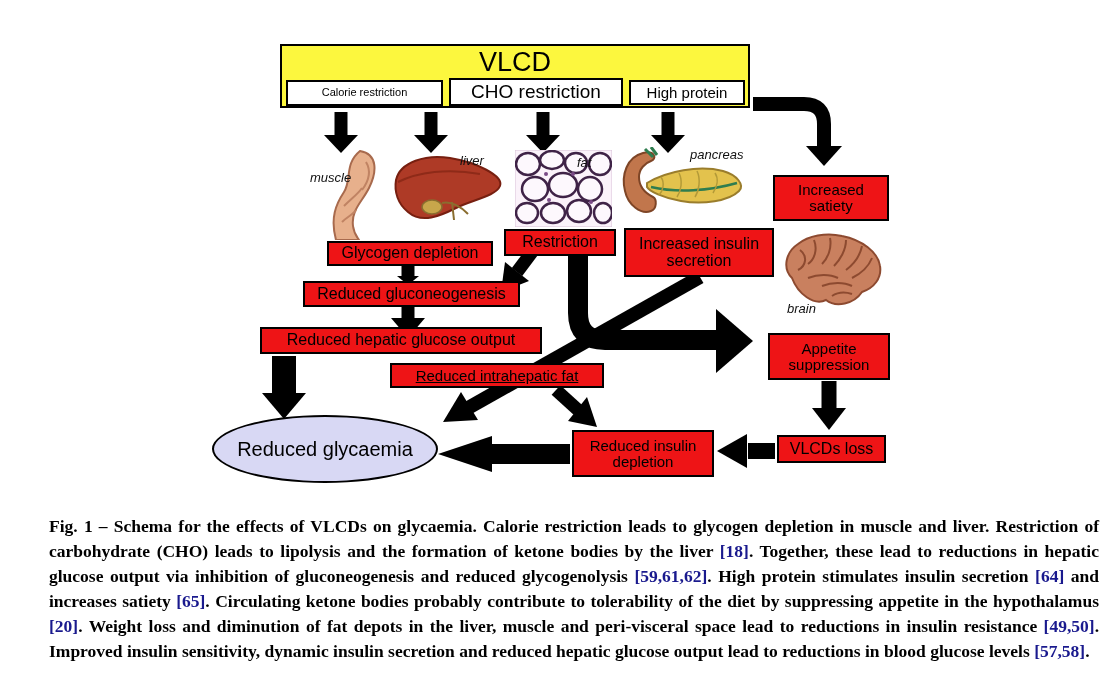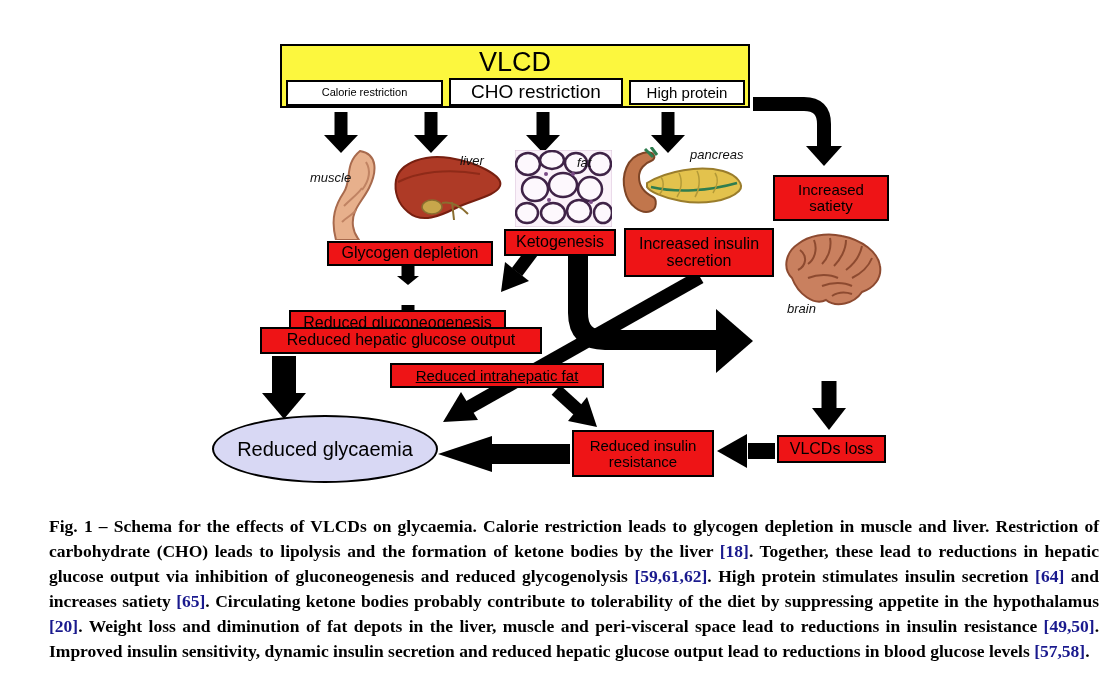--- a/index.html
+++ b/index.html
@@ -171,26 +171,27 @@
     </g>
   </svg>
 
   <div class="organ-label" style="left:310px;top:170px;">muscle</div>
   <div class="organ-label" style="left:460px;top:153px;">liver</div>
   <div class="organ-label" style="left:577px;top:155px;">fat</div>
   <div class="organ-label" style="left:690px;top:147px;">pancreas</div>
   <div class="organ-label" style="left:787px;top:301px;">brain</div>
 
   <div class="node" style="left:327px;top:241px;width:166px;height:25px;font-size:16px;">Glycogen depletion</div>
-  <div class="node" style="left:504px;top:229px;width:112px;height:27px;font-size:16px;">Ketogenesis</div>
+  <div class="node" style="left:504px;top:229px;width:112px;height:27px;font-size:16px;">Restriction</div>
   <div class="node" style="left:624px;top:228px;width:150px;height:49px;font-size:16px;padding:10px 8px;">Increased insulin secretion</div>
-  <div class="node" style="left:289px;top:281px;width:217px;height:26px;font-size:16px;margin-top:29px;">Reduced gluconeogenesis</div>
+  <div class="node" style="left:303px;top:281px;width:217px;height:26px;font-size:16px;">Reduced gluconeogenesis</div>
   <div class="node" style="left:260px;top:327px;width:282px;height:27px;font-size:16px;">Reduced hepatic glucose output</div>
   <div class="node" style="left:390px;top:363px;width:214px;height:25px;font-size:15px;text-decoration:underline;">Reduced intrahepatic fat</div>
   <div class="node" style="left:773px;top:175px;width:116px;height:46px;font-size:15px;padding:0 14px;">Increased satiety</div>
+  <div class="node" style="left:768px;top:333px;width:122px;height:47px;font-size:15px;padding:0 10px;">Appetite suppression</div>
   <div class="node" style="left:777px;top:435px;width:109px;height:28px;font-size:16px;">VLCDs loss</div>
-  <div class="node" style="left:572px;top:430px;width:142px;height:47px;font-size:15px;padding:0 8px;">Reduced insulin resistance</div>
+  <div class="node" style="left:572px;top:430px;width:142px;height:47px;font-size:15px;padding:0 8px;">Reduced insulin depletion</div>
 
   <div class="ellipse" style="left:212px;top:415px;width:226px;height:68px;">Reduced glycaemia</div>
 
   <p class="caption"><span>Fig. 1 – Schema for the effects of VLCDs on glycaemia. Calorie restriction leads to glycogen depletion in muscle and liver. Restriction of carbohydrate (CHO) leads to lipolysis and the formation of ketone bodies by the liver </span><span class="cite">[18]</span><span>. Together, these lead to reductions in hepatic glucose output via inhibition of gluconeogenesis and reduced glycogenolysis </span><span class="cite">[59,61,62]</span><span>. High protein stimulates insulin secretion </span><span class="cite">[64]</span><span> and increases satiety </span><span class="cite">[65]</span><span>. Circulating ketone bodies probably contribute to tolerability of the diet by suppressing appetite in the hypothalamus </span><span class="cite">[20]</span><span>. Weight loss and diminution of fat depots in the liver, muscle and peri-visceral space lead to reductions in insulin resistance </span><span class="cite">[49,50]</span><span>. Improved insulin sensitivity, dynamic insulin secretion and reduced hepatic glucose output lead to reductions in blood glucose levels </span><span class="cite">[57,58]</span><span>.</span></p>
 
 </div>
 
 </body></html>

